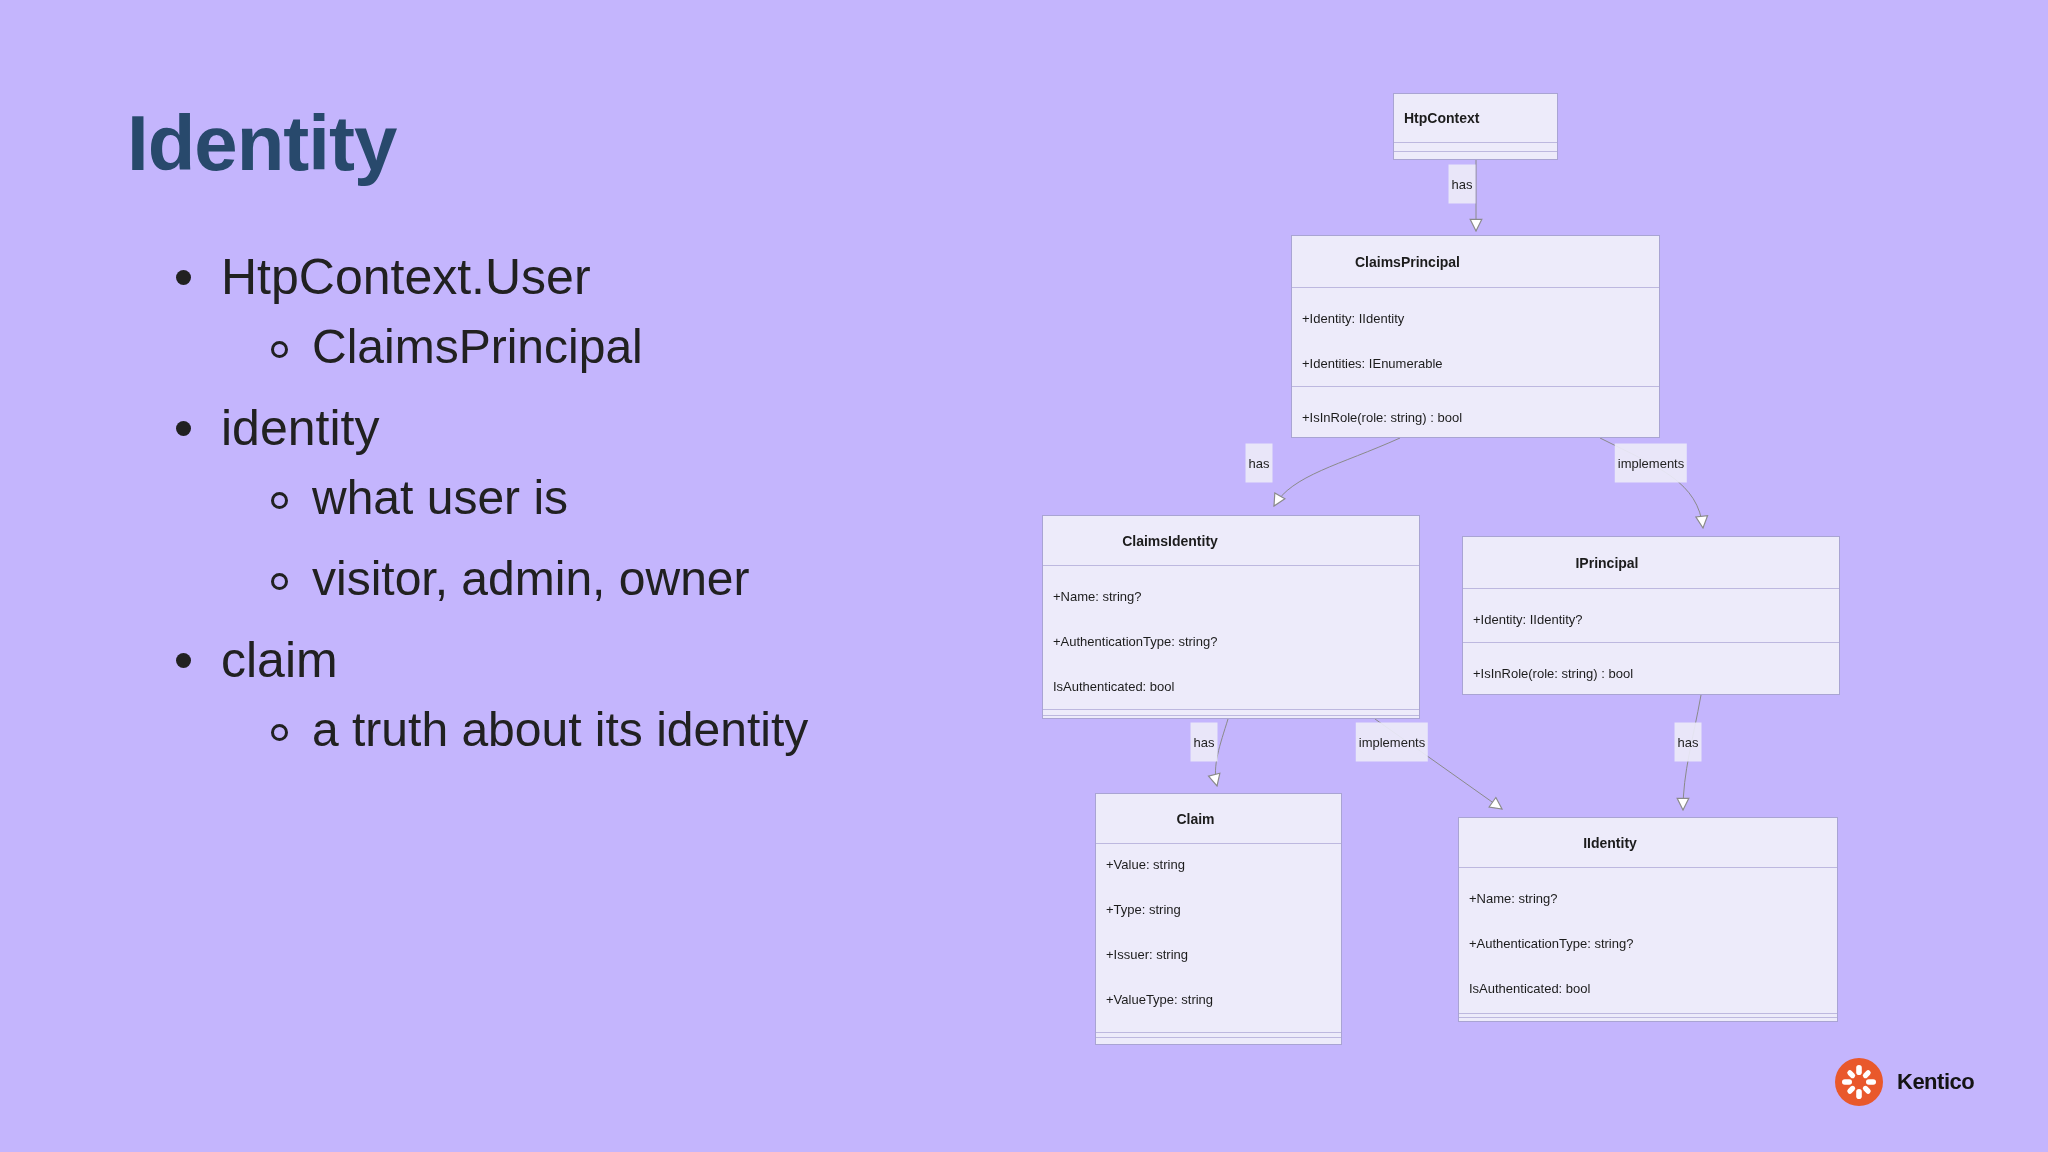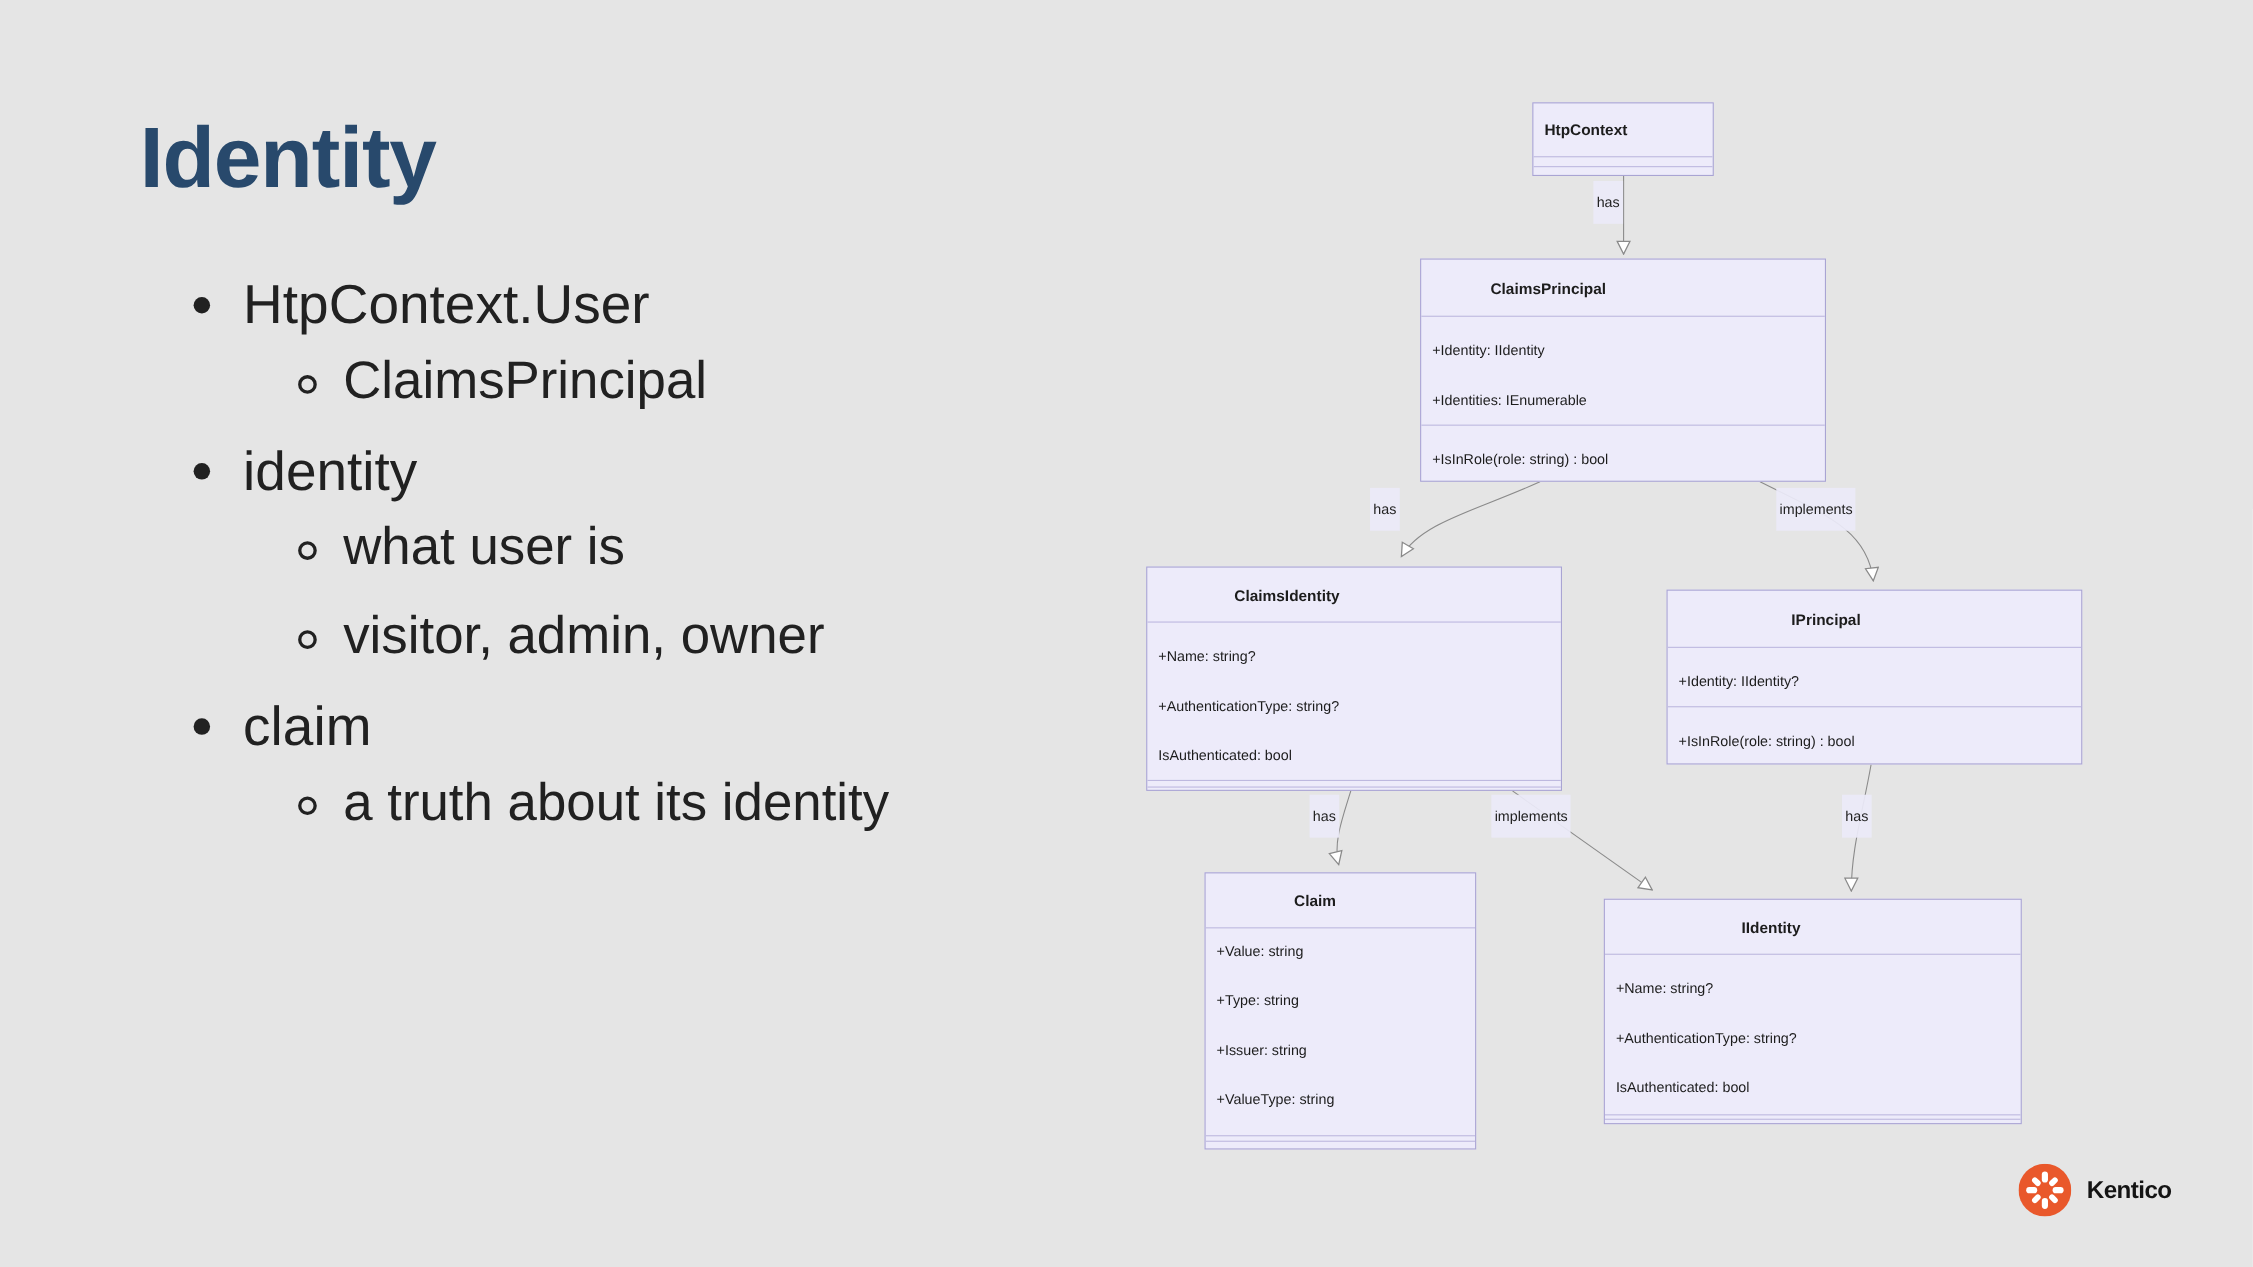--- a/index.html
+++ b/index.html
@@ -7,21 +7,21 @@
     --body-text:#212121;
     --box-fill:#EDEBFA;
     --box-border:#A9A4D3;
     --box-divider:#BDB8DF;
     --edge:#8a8a8a;
     --brand-orange:#E9582B;
     --brand-text:#141414;
   }
   *{box-sizing:border-box;}
   body{margin:0;font-family:"Liberation Sans", sans-serif;}
-  .slide{position:relative;width:2048px;height:1152px;background:#e5e5e5;overflow:hidden;}
+  .slide{position:relative;width:2048px;height:1152px;background:#c4b5fd;overflow:hidden;}
 
   
   .page-title{
     position:absolute;left:127px;top:102px;
     font-size:78px;font-weight:700;letter-spacing:-1px;
     color:var(--title-text);line-height:82px;
   }
   .bullets{position:absolute;left:174px;top:246px;width:760px;color:var(--body-text);}
   .row{position:relative;line-height:62px;font-size:50px;white-space:nowrap;}
   .row.l1{padding-left:47px;}
@@ -125,21 +125,21 @@
     <div class="uml-title" style="height:49px;padding-right:122px">ClaimsIdentity</div>
     <div class="uml-sec" style="height:144px">
       <div class="m">+Name: string?</div>
       <div class="m">+AuthenticationType: string?</div>
       <div class="m">IsAuthenticated: bool</div>
     </div>
     <div style="height:6px"></div>
     <div style="height:3px"></div>
   </div>
 
-  <div class="uml" style="left:1515px;top:536px;width:378px;height:159px">
+  <div class="uml" style="left:1462px;top:536px;width:378px;height:159px">
     <div class="uml-title" style="height:51px;padding-right:88px">IPrincipal</div>
     <div class="uml-sec" style="height:54px">
       <div class="m">+Identity: IIdentity?</div>
     </div>
     <div class="uml-sec" style="height:52px">
       <div class="m">+IsInRole(role: string) : bool</div>
     </div>
   </div>
 
   <div class="uml" style="left:1095px;top:793px;width:247px;height:252px">

